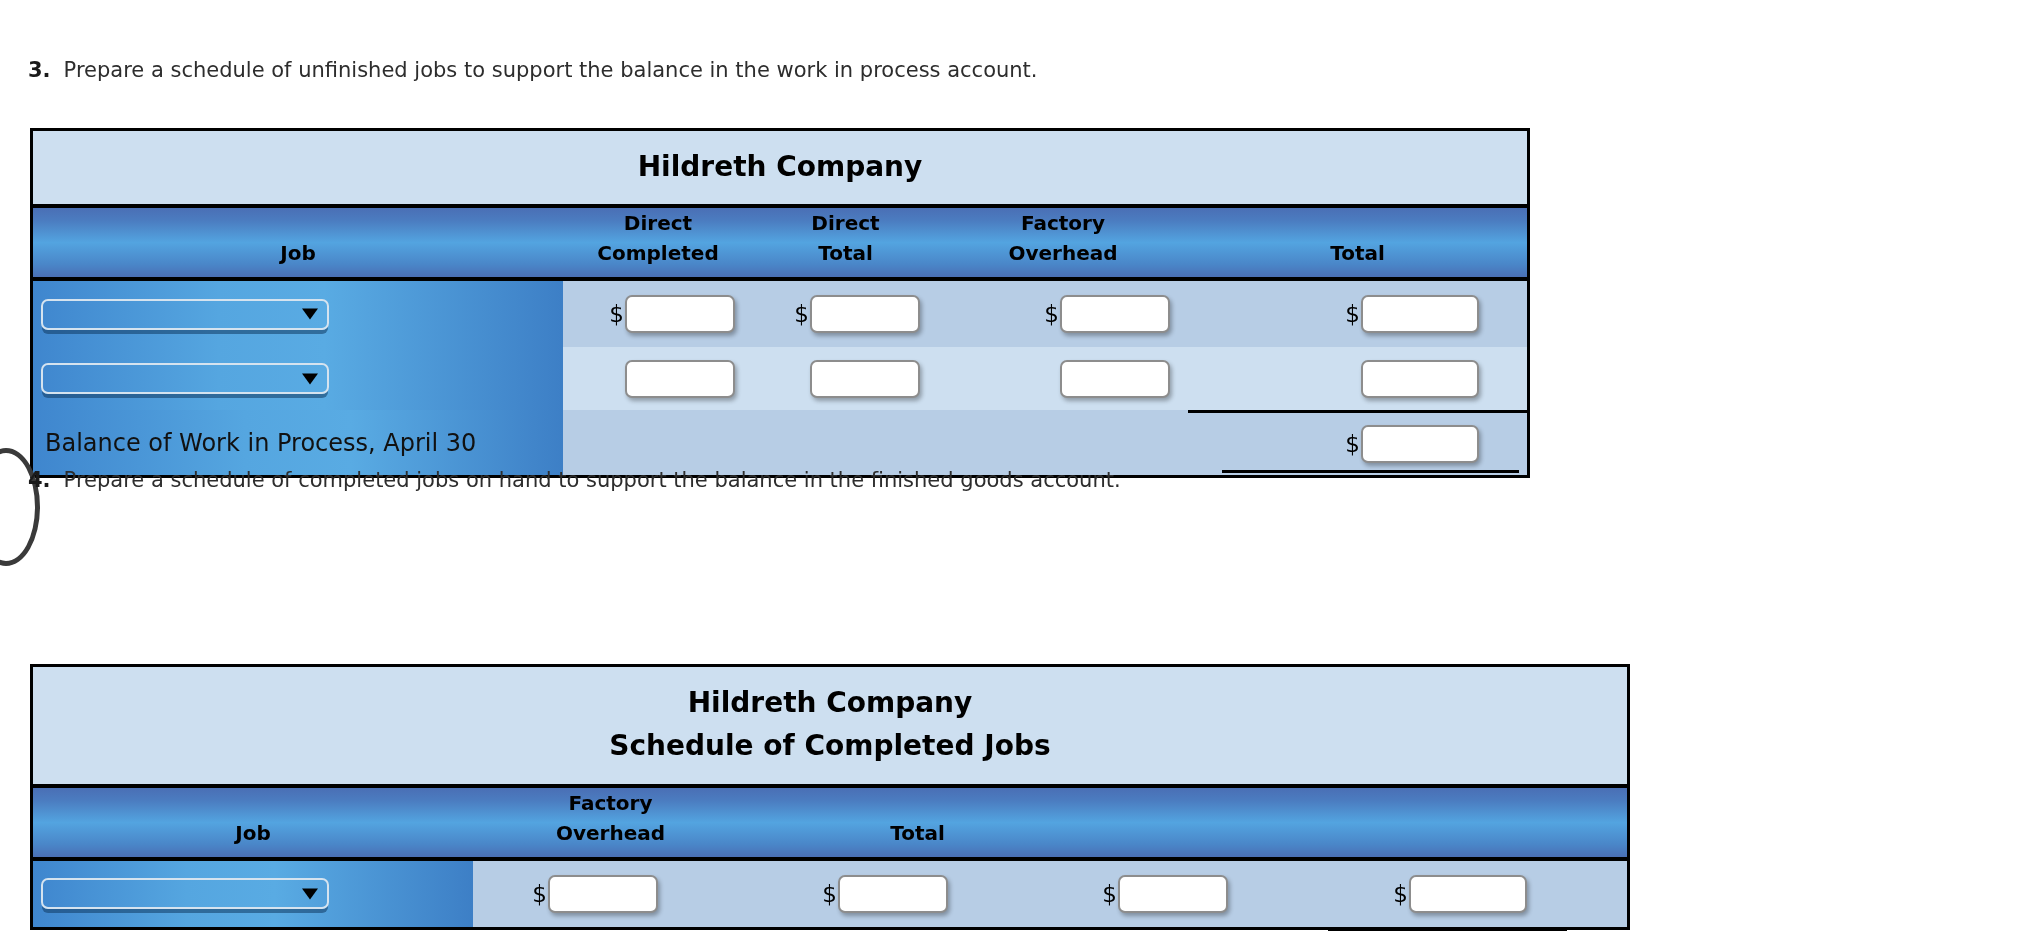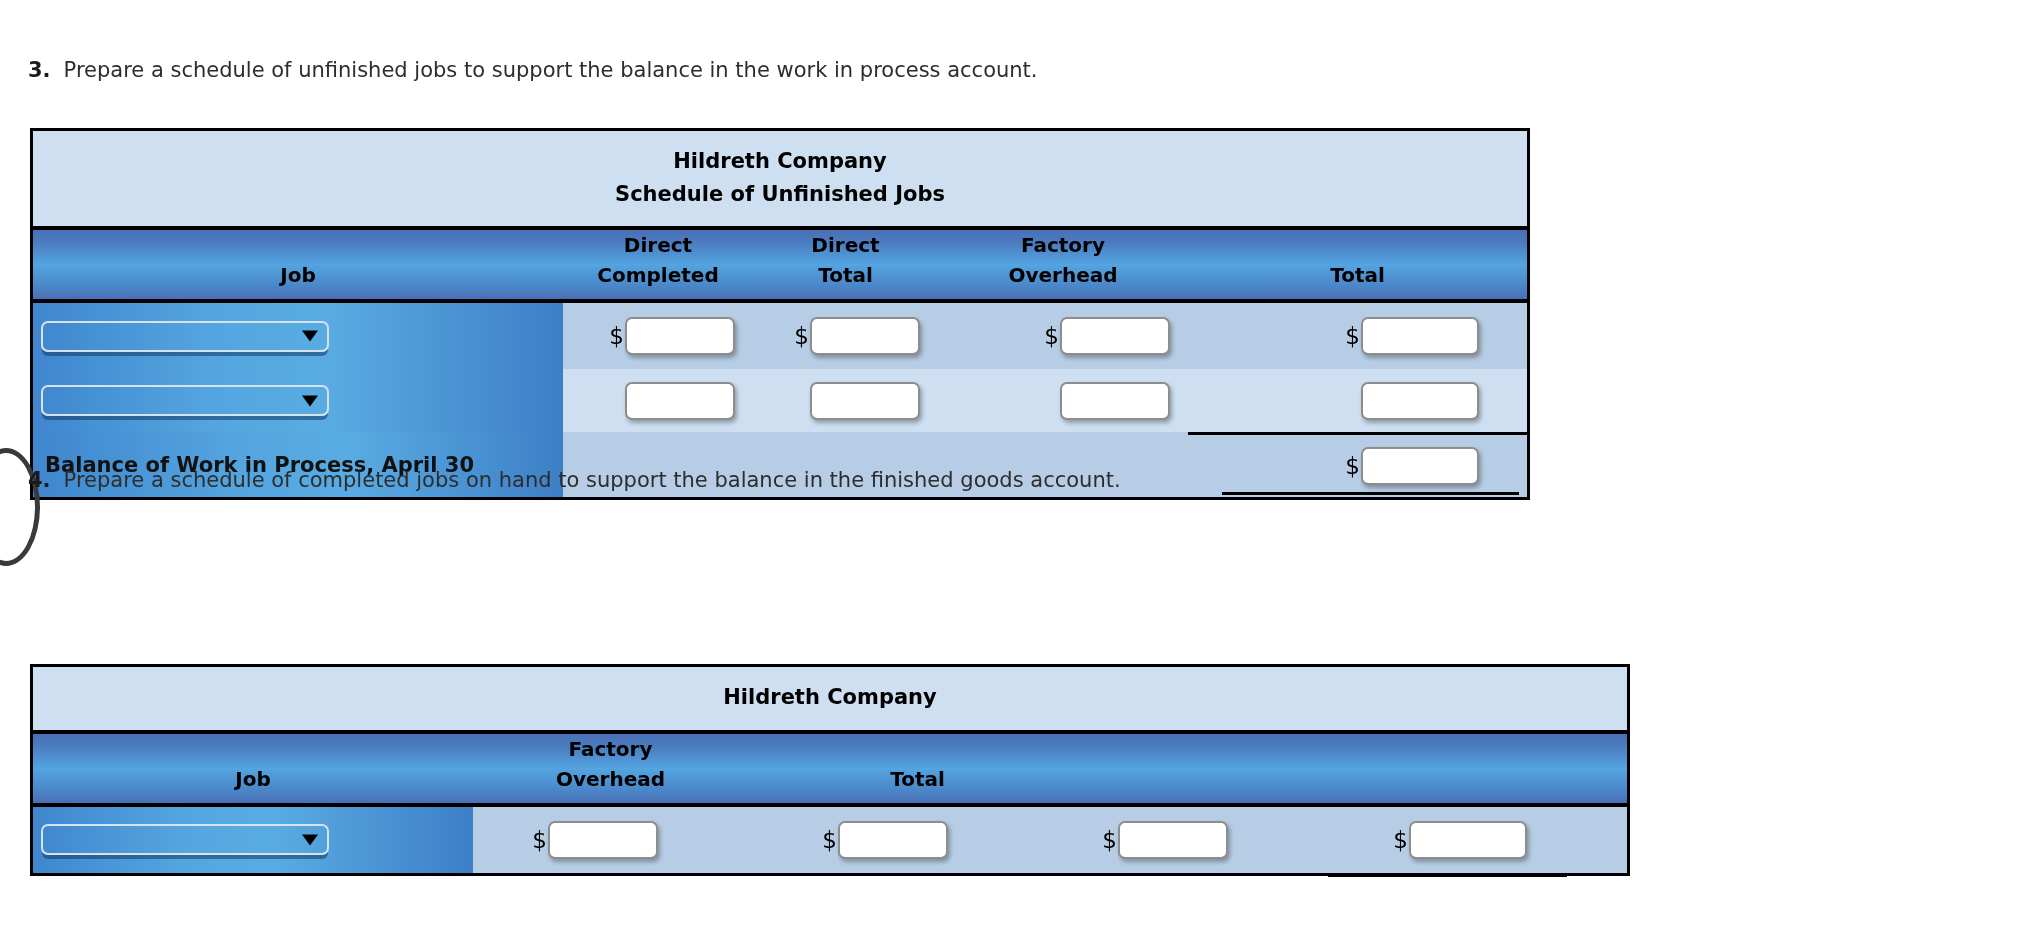--- a/index.html
+++ b/index.html
@@ -47,21 +47,21 @@
   #table-fg  { left: 30px; top: 664px; width: 1600px; }
 
   .sched-title {
     background: #cddff0;
     text-align: center;
     padding: 14px 0 16px 0;
     border-bottom: 4px solid #000;
   }
   .sched-title .line {
     font-weight: bold;
-    font-size: 21px;
+    font-size: 28px;
     color: #000;
     line-height: 1.55;
   }
 
   .sched-head {
     background: linear-gradient(to bottom,
                 #4a6fb5 0%, #4b7cc0 18%, #53a4e0 50%, #4a86c8 82%, #4a6fb5 100%);
     border-bottom: 4px solid #000;
     display: flex;
     align-items: flex-end;
@@ -90,24 +90,23 @@
     box-sizing: border-box;
     padding-left: 8px;
     flex: 0 0 auto;
   }
   .job-cell.labelled {
     background: linear-gradient(to right,
                 #3f86ce 0%, #55a6e0 40%, #59abe3 60%, #3d7fc6 100%);
     padding-left: 12px;
   }
   .job-label {
-    font-size: 21px;
+    font-size: 24px;
     color: #111;
     white-space: nowrap;
-    font-weight: bold;
   }
 
   
   .job-select {
     position: relative;
     width: 288px;
     height: 31px;
     box-sizing: border-box;
     border: 2px solid #d5e3ef;
     border-radius: 7px;
@@ -182,21 +181,20 @@
 
 <div class="question" id="q3">
   <span class="qnum">3.</span>
   <span class="qtext">Prepare a schedule of unfinished jobs to support the balance in the work in process account.</span>
 </div>
 
 <div class="schedule" id="table-wip">
 
   <div class="sched-title">
     <div class="line">Hildreth Company</div>
-    <div class="line">Schedule of Unfinished Jobs</div>
   </div>
 
   <div class="sched-head">
     <div class="hcell" style="width:530px">
       <span class="sub spacer-line">&nbsp;</span>
       <span class="sub">Job</span>
     </div>
     <div class="hcell" style="width:190px">
       <span class="sub">Direct</span>
       <span class="sub">Completed</span>
@@ -280,20 +278,21 @@
 
 <div class="question" id="q4">
   <span class="qnum">4.</span>
   <span class="qtext">Prepare a schedule of completed jobs on hand to support the balance in the finished goods account.</span>
 </div>
 
 <div class="schedule" id="table-fg">
 
   <div class="sched-title">
     <div class="line">Hildreth Company</div>
+    <div class="line">Schedule of Completed Jobs</div>
   </div>
 
   <div class="sched-head">
     <div class="hcell" style="width:440px">
       <span class="sub spacer-line">&nbsp;</span>
       <span class="sub">Job</span>
     </div>
     <div class="hcell" style="width:275px">
       <span class="sub">Factory</span>
       <span class="sub">Overhead</span>

